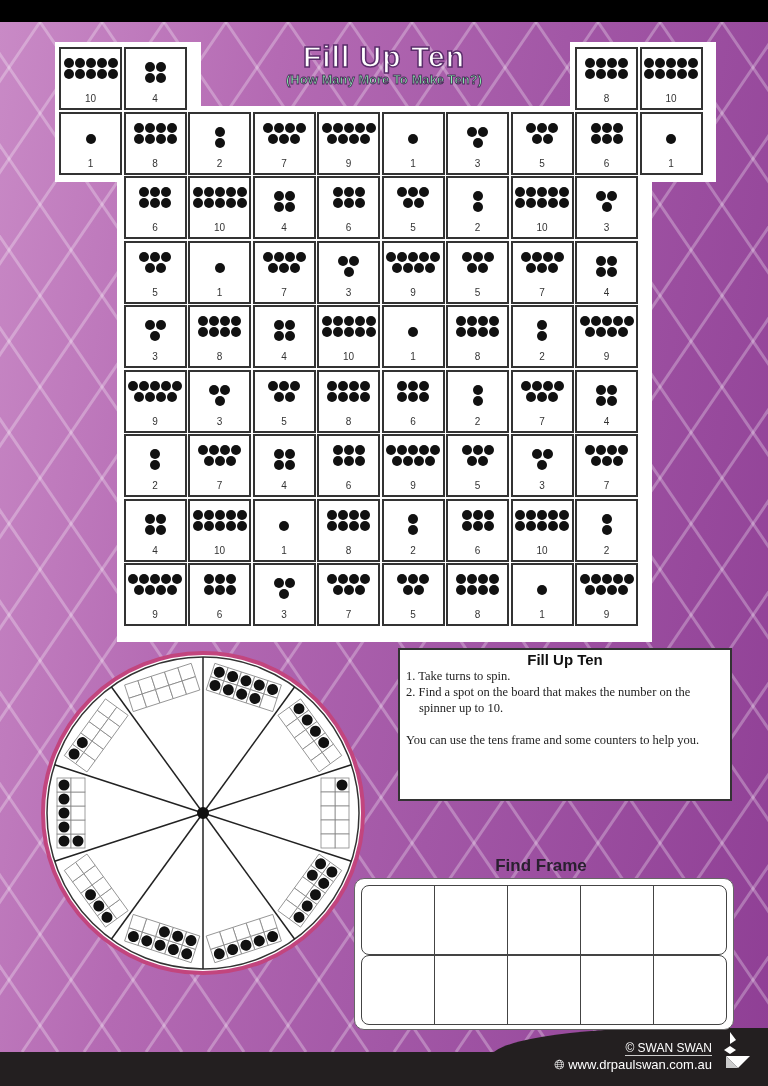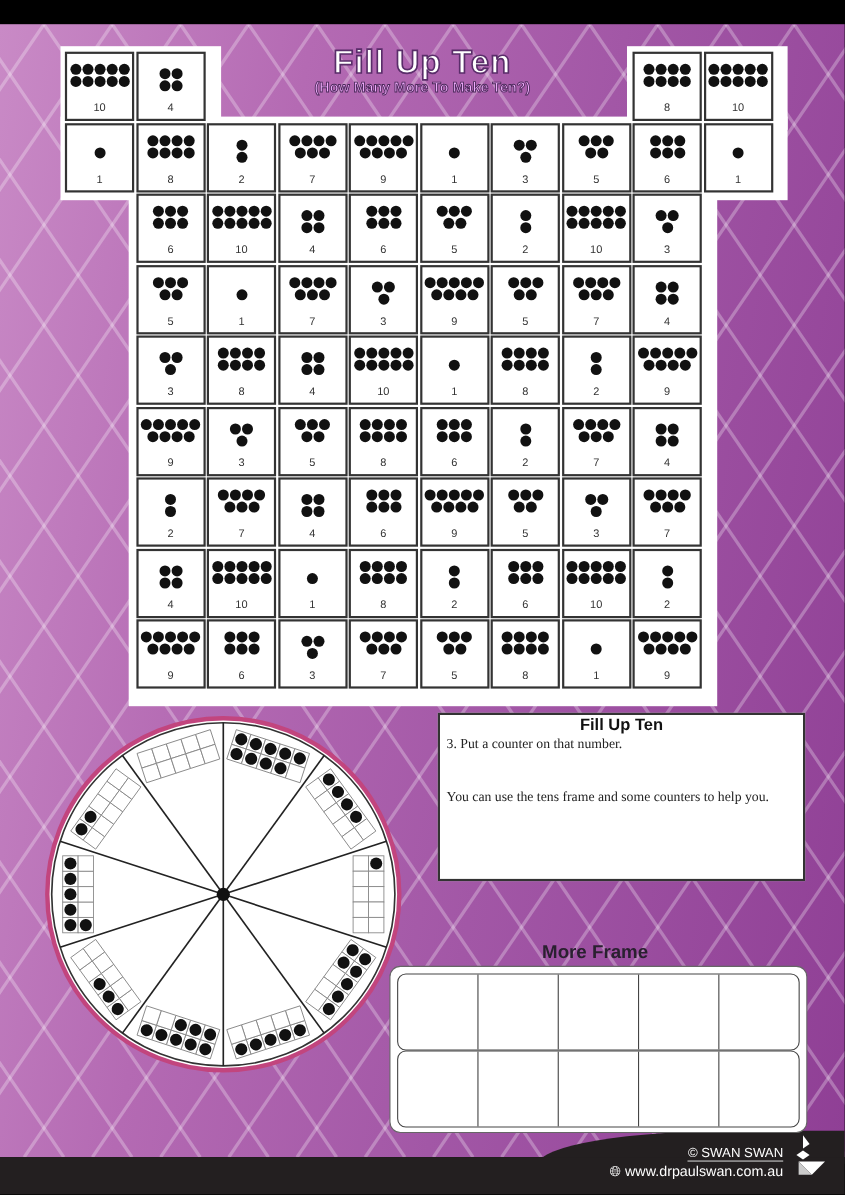--- a/index.html
+++ b/index.html
@@ -11,21 +11,21 @@
   #footer{position:absolute;left:0;top:1052px;width:768px;height:34px;background:#231f20;}
   #footer-curve{position:absolute;left:490px;top:1028px;width:278px;height:30px;background:#231f20;border-top-left-radius:180px 30px;}
   .board{position:absolute;background:#fff;}
   .cell{position:absolute;width:63px;height:63px;border:2px solid #333;box-sizing:border-box;background:#fff;}
   .dots{position:absolute;left:0;right:0;top:9px;display:flex;flex-direction:column;align-items:center;}
   .drow{display:flex;gap:1px;height:10px;margin-bottom:1px;}
   .dot{width:10px;height:10px;border-radius:50%;background:#111;}
   .num{position:absolute;left:0;right:0;bottom:4px;text-align:center;font-size:10px;color:#333;}
   #title-wrap{position:absolute;left:198px;top:38px;width:372px;height:64px;text-align:center;}
   #title{font-size:30px;font-weight:bold;color:#fff;letter-spacing:1px;-webkit-text-stroke:1.5px #5a2d6a;margin-top:2px;}
-  #subtitle{font-size:13px;font-weight:bold;color:#f0abfc;-webkit-text-stroke:0.8px #4b2a5a;margin-top:-2px;}
+  #subtitle{font-size:13px;font-weight:bold;color:#86efac;-webkit-text-stroke:0.8px #4b2a5a;margin-top:-2px;}
   #rules{position:absolute;left:398px;top:648px;width:334px;height:153px;background:#fff;border:2px solid #333;box-sizing:border-box;padding:0 6px;}
   #rules-title{font-size:15px;font-weight:bold;text-align:center;margin-top:1px;color:#111;}
   #rules ol{margin:0;padding:0;list-style:none;font-family:"Liberation Serif",serif;font-size:12.5px;color:#222;line-height:16px;}
   #rules ol li{padding-left:13px;text-indent:-13px;}
   #rules p{margin:0;font-family:"Liberation Serif",serif;font-size:12.5px;color:#222;line-height:16px;}
   #tens-label{position:absolute;left:360px;top:856px;width:362px;text-align:center;font-size:17px;font-weight:bold;color:#2a2030;}
   #tens-outer{position:absolute;left:354px;top:878px;width:380px;height:152px;background:#fff;border:1px solid #666;border-radius:10px;box-sizing:border-box;}
   .tens-row{position:absolute;left:6px;width:366px;height:70px;border:1.5px solid #444;border-radius:8px;box-sizing:border-box;display:flex;}
   .tens-cell{flex:1;border-right:1.5px solid #444;}
   .tens-cell:last-child{border-right:none;}
@@ -1341,26 +1341,27 @@
         <rect x="7" y="0" width="14" height="14" fill="#fff" stroke="#888" stroke-width="0.8"></rect>
         <rect x="21" y="0" width="14" height="14" fill="#fff" stroke="#888" stroke-width="0.8"></rect>
       </g>
     </g>
   <circle cx="163" cy="165" r="6" fill="#111"></circle>
 </svg>
 
 <div id="rules">
   <div id="rules-title">Fill Up Ten</div>
   <ol>
-    <li>3. Put a counter on that number.</li>
+    <li>1. Take turns to spin.</li>
+    <li>2. Find a spot on the board that makes the number on the spinner up to 10.</li>
   </ol>
-  <p style="margin-top:32px;">You can use the tens frame and some counters to help you.</p>
+  <p style="margin-top:16px;">You can use the tens frame and some counters to help you.</p>
 </div>
 
-<div id="tens-label">More Frame</div>
+<div id="tens-label">Find Frame</div>
 <div id="tens-outer">
   <div class="tens-row" style="top:6px;">
     <div class="tens-cell"></div>
     <div class="tens-cell"></div>
     <div class="tens-cell"></div>
     <div class="tens-cell"></div>
     <div class="tens-cell"></div>
   </div>
   <div class="tens-row" style="top:76px;">
     <div class="tens-cell"></div>

